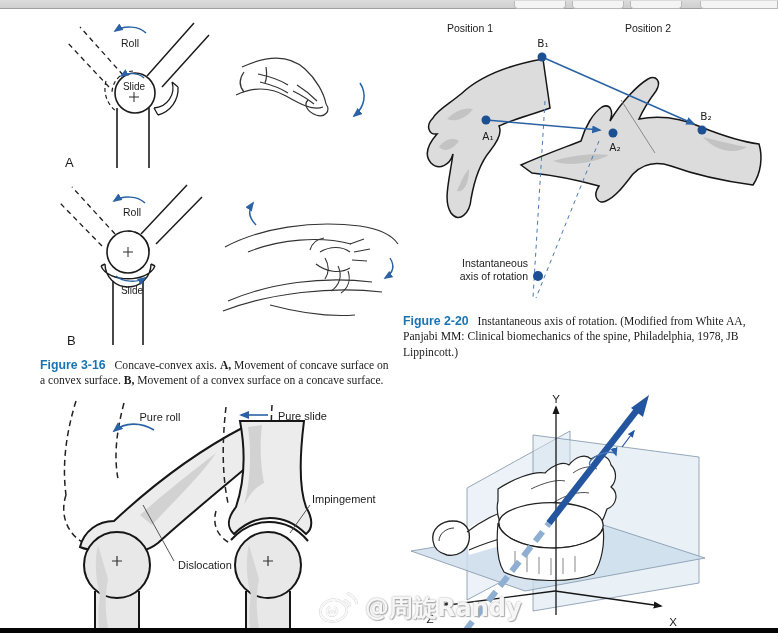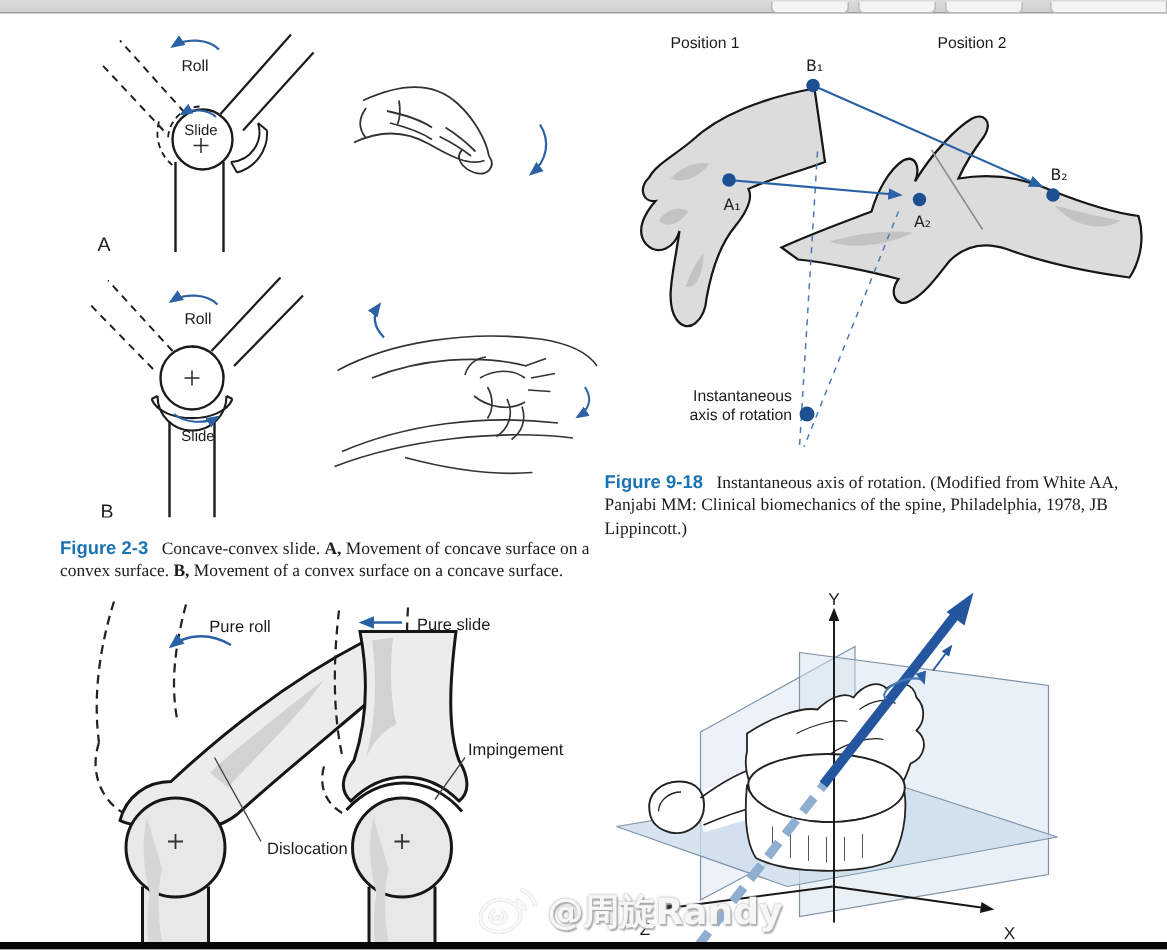--- a/index.html
+++ b/index.html
@@ -107,21 +107,21 @@
       <path d="M305,243 C309,250 309,258 305,264"></path>
       <path d="M208,286 C250,268 302,261 352,267"></path>
       <path d="M203,296 C250,278 312,271 362,277"></path>
       <path d="M250,290 C280,298 310,302 335,300"></path>
       <path d="M290,235 C292,228 297,224 304,223"></path>
     </g>
     <path d="M236,210 C229,203 228,195 233,188" stroke="#2a62a5" stroke-width="1.5" fill="none" marker-end="url(#mArrB)"></path>
     <path d="M370,243 C375,251 373,258 365,263" stroke="#2a62a5" stroke-width="1.4" fill="none" marker-end="url(#mArrB)"></path>
   </svg>
 
-  <p class="caption" style="left:40px;top:346px;width:356px;"><span class="cap-label">Figure 2-3</span><span>Concave-convex slide. </span><span class="cap-bold">A,</span><span> Movement of concave surface on a convex surface. </span><span class="cap-bold">B,</span><span> Movement of a convex surface on a concave surface.</span></p>
+  <p class="caption" style="left:40px;top:346px;width:356px;"><span class="cap-label">Figure 3-16</span><span>Concave-convex axis. </span><span class="cap-bold">A,</span><span> Movement of concave surface on a convex surface. </span><span class="cap-bold">B,</span><span> Movement of a convex surface on a concave surface.</span></p>
 
   <svg class="svgfig" style="left:403px;top:15px;" width="375" height="290" viewBox="0 0 375 290">
 
     <path d="M140,44 C106,50 76,62 58,79 C46,89 34,95 30,103 C22,111 26,120 34,119
              C27,127 20,139 28,148 C36,156 47,150 50,139 C46,167 40,186 48,198
              C56,209 67,198 68,184 C71,167 77,148 87,136 C95,126 99,117 96,111
              C108,105 128,100 147,93 Z" fill="#dcdcdc" stroke="#161616" stroke-width="1.5"></path>
     <path d="M44,104 C52,96 62,92 70,94 C64,102 54,108 44,104 Z M36,132 C42,124 50,122 56,126 C50,134 42,138 36,132 Z
              M54,176 C58,166 62,158 66,154 C66,166 62,178 54,176 Z" fill="#c3c3c3" stroke="none"></path>
 
@@ -148,21 +148,21 @@
     <text x="67" y="17" font-size="10.5" text-anchor="middle">Position 1</text>
     <text x="245" y="17" font-size="10.5" text-anchor="middle">Position 2</text>
     <text x="140" y="32" font-size="10.5" text-anchor="middle" class="sub">B₁</text>
     <text x="303" y="105" font-size="10.5" text-anchor="middle" class="sub">B₂</text>
     <text x="85" y="125" font-size="10.5" text-anchor="middle" class="sub">A₁</text>
     <text x="212" y="136" font-size="10.5" text-anchor="middle" class="sub">A₂</text>
     <text x="125" y="252" font-size="10.5" text-anchor="end">Instantaneous</text>
     <text x="125" y="265" font-size="10.5" text-anchor="end">axis of rotation</text>
   </svg>
 
-  <p class="caption" style="left:403px;top:302px;width:364px;"><span class="cap-label">Figure 9-18</span><span>Instantaneous axis of rotation. (Modified from White AA, Panjabi MM: </span><span class="cap-italic">Clinical biomechanics of the spine,</span><span> Philadelphia, 1978, JB Lippincott.)</span></p>
+  <p class="caption" style="left:403px;top:302px;width:364px;"><span class="cap-label">Figure 2-20</span><span>Instantaneous axis of rotation. (Modified from White AA, Panjabi MM: </span><span class="cap-italic">Clinical biomechanics of the spine,</span><span> Philadelphia, 1978, JB Lippincott.)</span></p>
 
   <svg class="svgfig" style="left:20px;top:393px;" width="385" height="235" viewBox="0 0 385 235">
 
     <g>
       <path d="M56,8 C46,40 42,72 46,102 M104,10 C96,40 94,64 98,86 M46,102 C40,120 46,139 62,149" stroke="#222222" stroke-width="1.5" fill="none" stroke-dasharray="6,4"></path>
       <path d="M60,154 C64,138 78,128 94,128 C124,100 170,62 224,34 L248,56 C206,92 164,126 138,150
                C128,158 112,162 98,160 C82,158 68,158 60,154 Z" fill="#ececec" stroke="#161616" stroke-width="2"></path>
       <path d="M120,122 C140,104 170,80 196,60 C180,84 150,112 132,132 Z" fill="#d2d2d2" stroke="none"></path>
       <rect x="75" y="195" width="44" height="40" fill="#e8e8e8"></rect>
       <circle cx="97" cy="172" r="33" fill="#e8e8e8" stroke="#161616" stroke-width="2"></circle>

